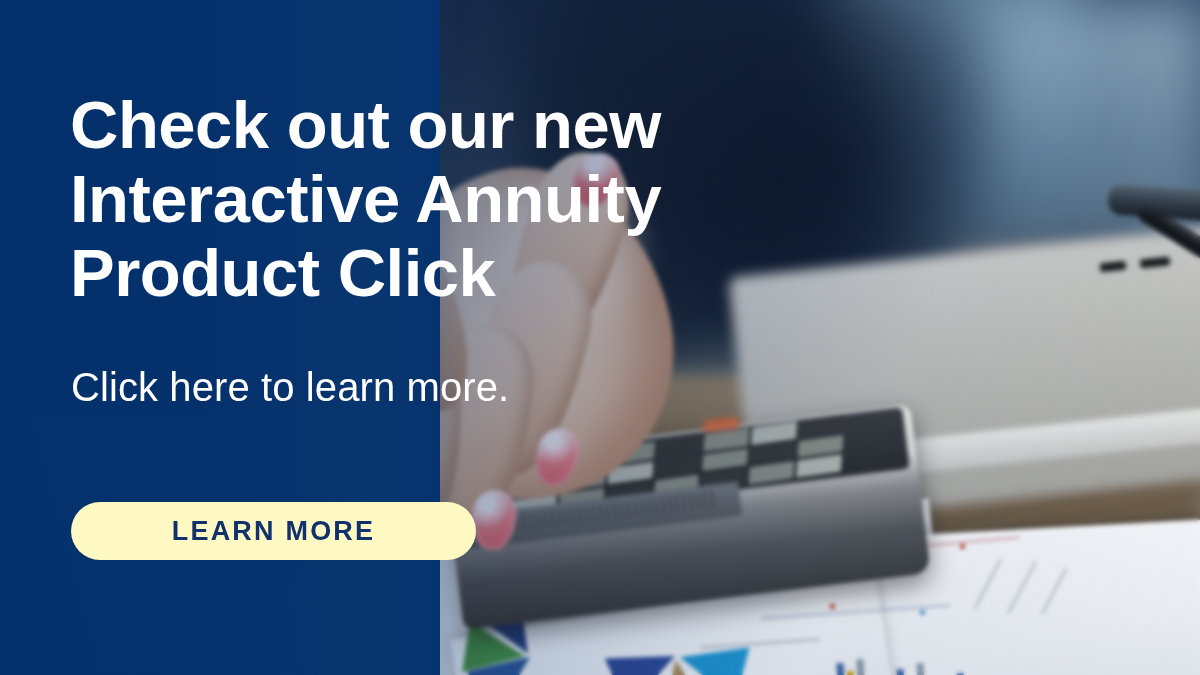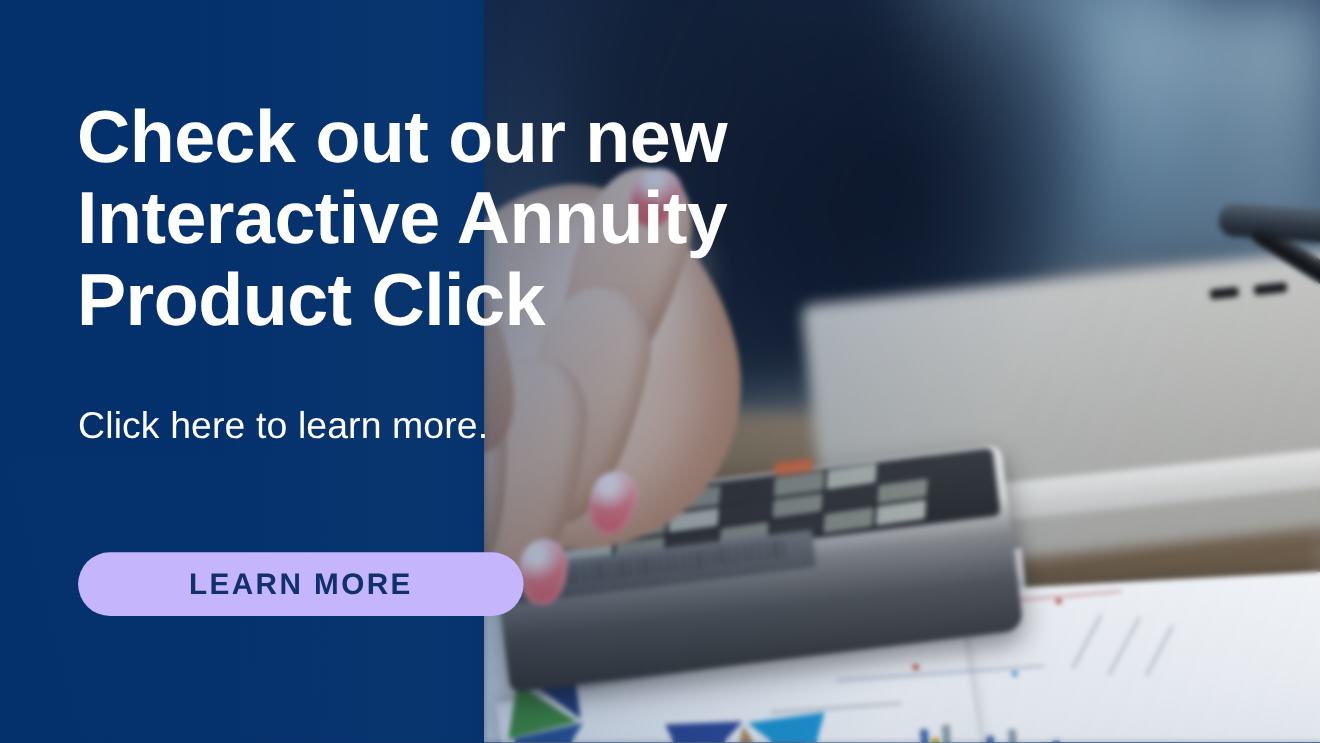--- a/index.html
+++ b/index.html
@@ -318,30 +318,30 @@
     color:#ffffff;
     font-size:67px;
     line-height:74px;
     font-weight:600;
     letter-spacing:-.5px;
     white-space:pre-line;
   }
   .subhead{
     position:absolute; top:366px; left:1px;
     color:#ffffff;
-    font-size:34px;
+    font-size:40px;
     line-height:42px;
     font-weight:300;
     letter-spacing:.1px;
     text-align:center;
   }
   .cta{
     position:absolute; top:502px; left:1px;
     width:405px; height:58px;
-    background:#c4b5fd;
+    background:#fef9c3;
     border:none;
     border-radius:29px;
     color:#10316b;
     font-family:"Liberation Sans", sans-serif;
     font-size:27px;
     font-weight:700;
     letter-spacing:2.2px;
     cursor:pointer;
     display:flex; align-items:center; justify-content:center;
   }

